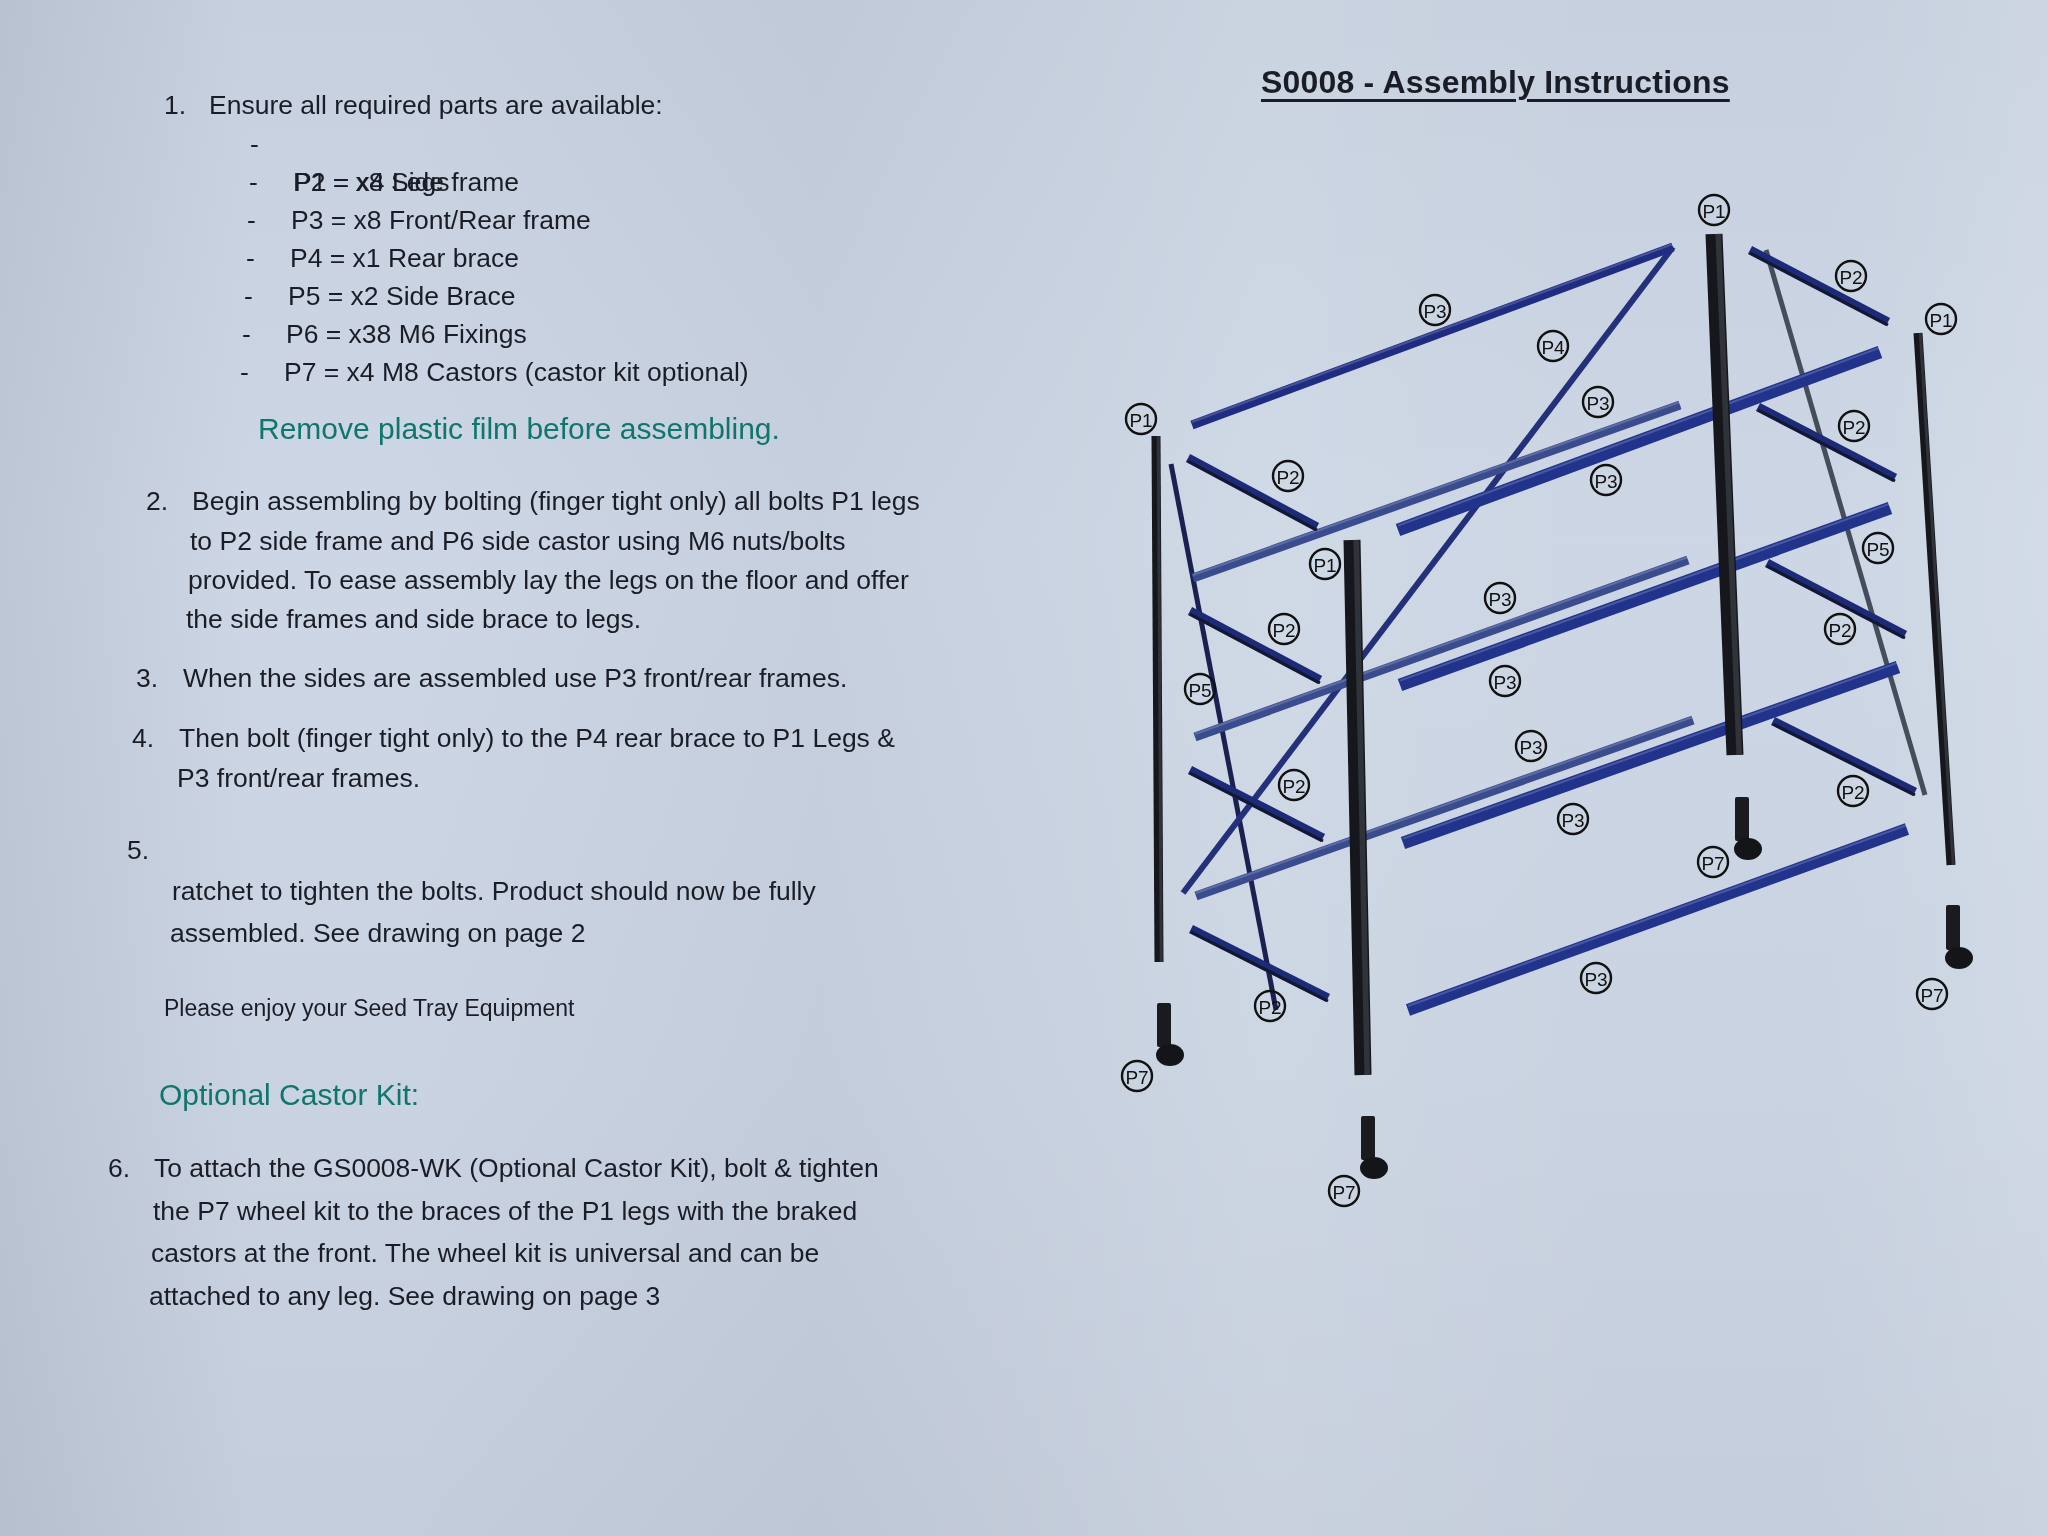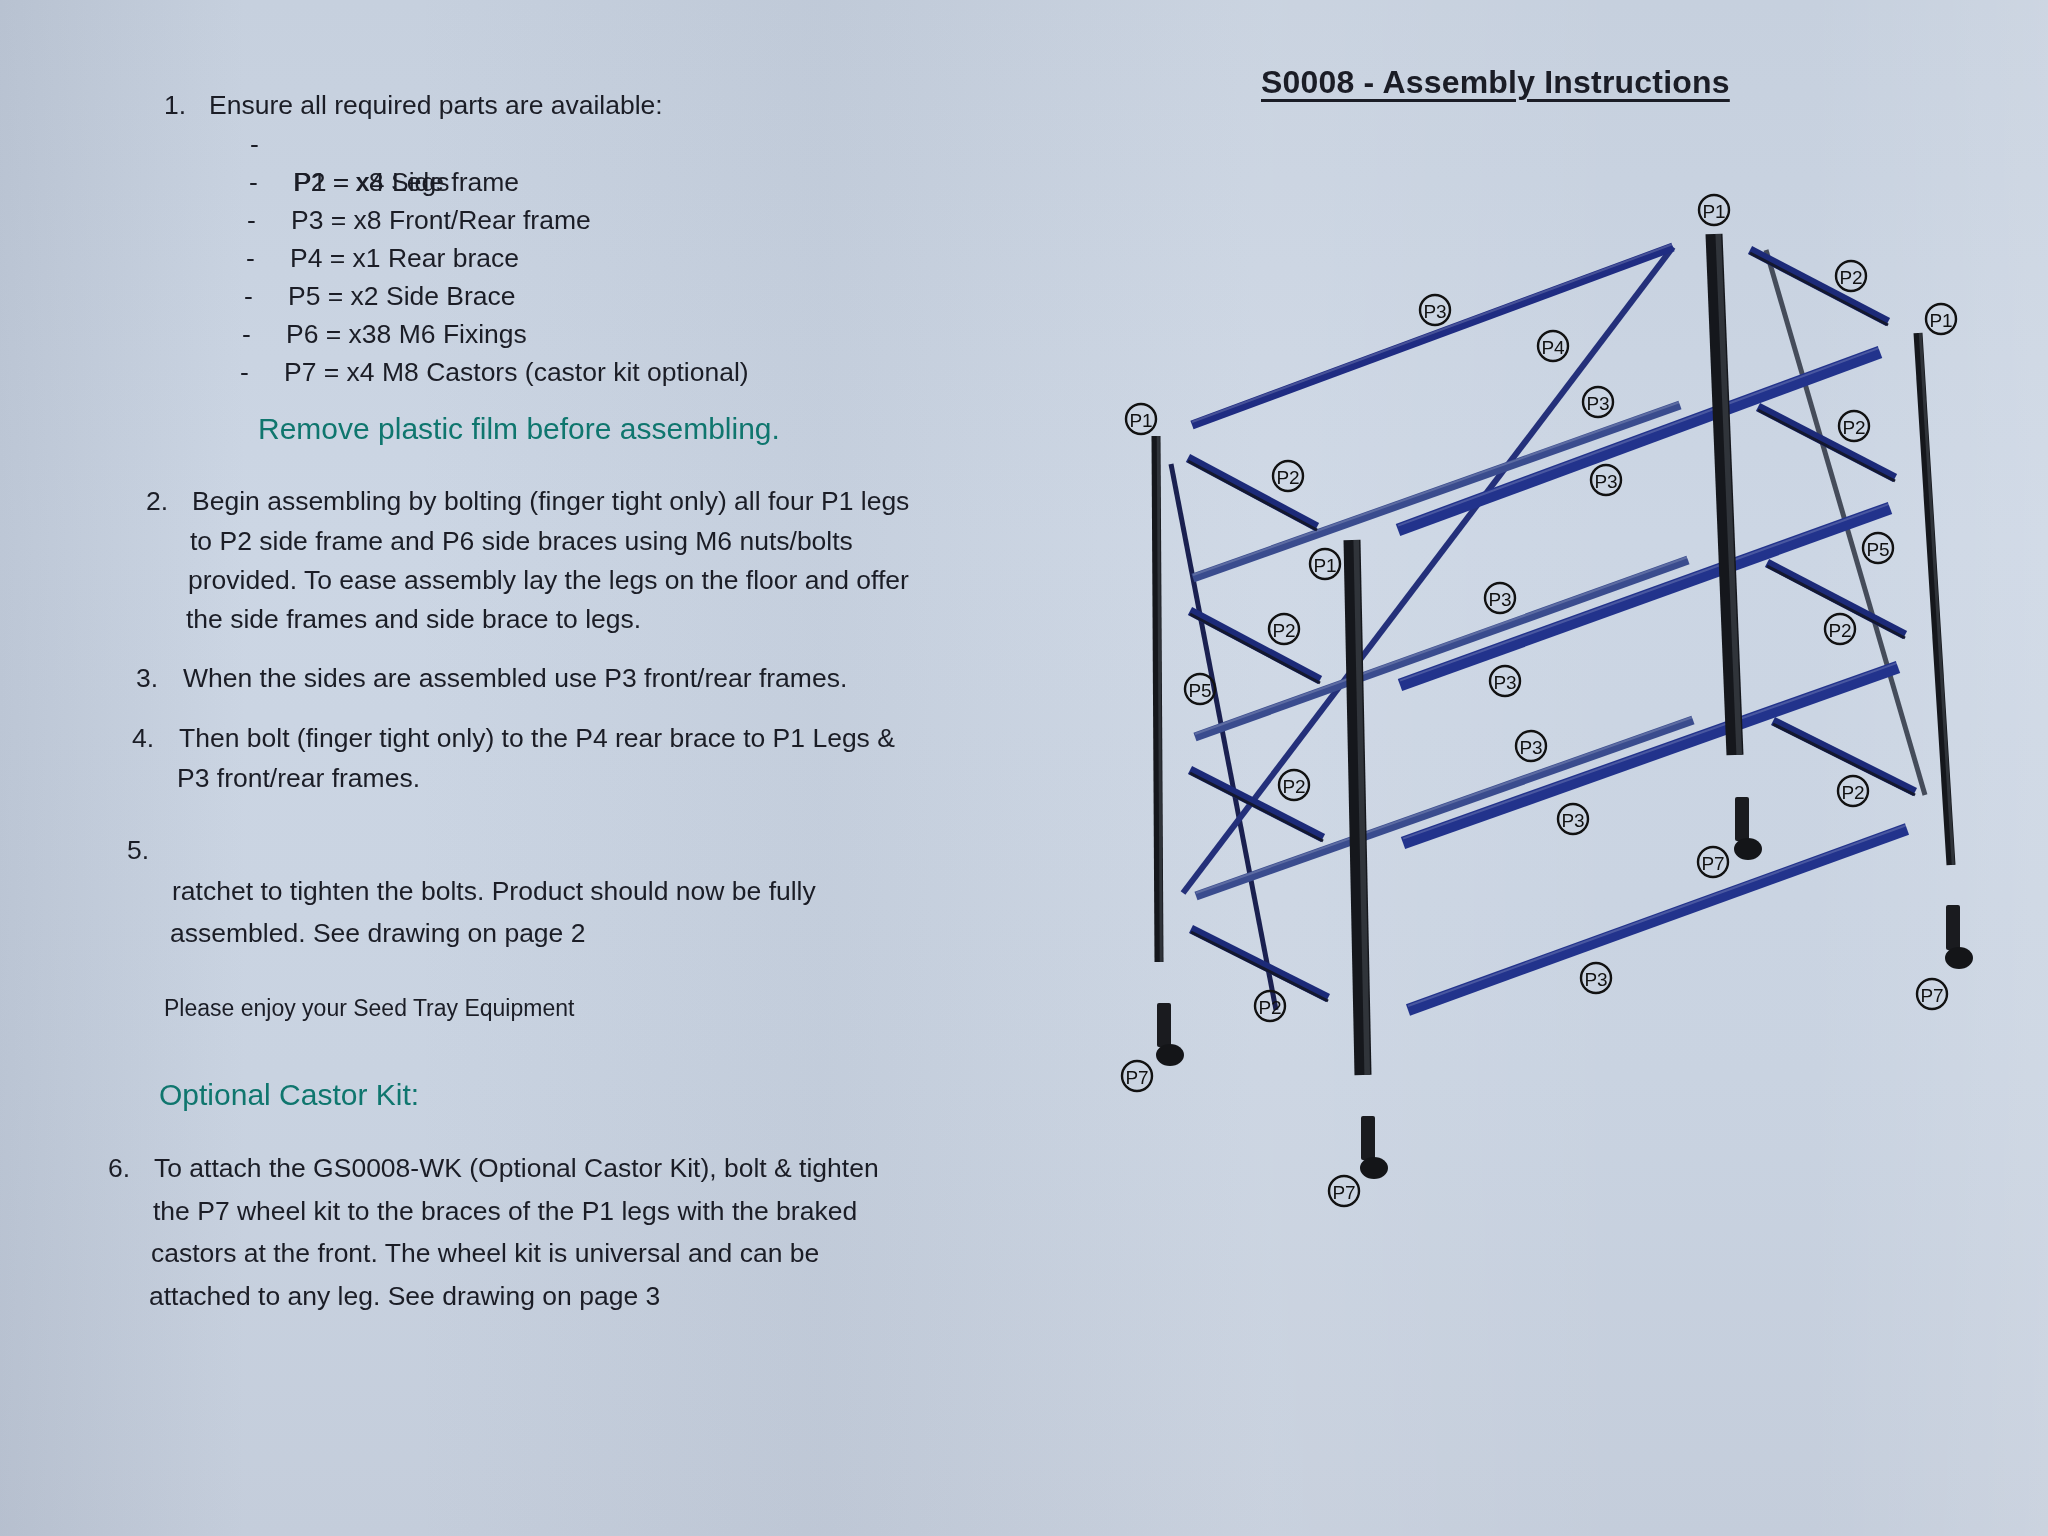--- a/index.html
+++ b/index.html
@@ -74,22 +74,22 @@
   <div class="part-item" style="left:0px;">
     <span class="dash">-</span>
     <span class="txt" style="left:44px;">P7 = x4 M8 Castors (castor kit optional)</span>
   </div>
 </div>
 
 <div class="warning red">Remove plastic film before assembling.</div>
 
 <div class="step" style="left:146px; top:481px; width:820px; height:160px;">
   <span class="num">2.</span>
-  <span class="body" style="left:46px; top:0;">Begin assembling by bolting (finger tight only) all four P1 legs</span>
-  <span class="body" style="left:44px; top:40px;">to P2 side frame and P6 side braces using M6 nuts/bolts</span>
+  <span class="body" style="left:46px; top:0;">Begin assembling by bolting (finger tight only) all bolts P1 legs</span>
+  <span class="body" style="left:44px; top:40px;">to P2 side frame and P6 side castor using M6 nuts/bolts</span>
   <span class="body" style="left:42px; top:79px;">provided. To ease assembly lay the legs on the floor and offer</span>
   <span class="body" style="left:40px; top:118px;">the side frames and side brace to legs.</span>
 </div>
 
 <div class="step" style="left:136px; top:658px; width:820px; height:40px;">
   <span class="num">3.</span>
   <span class="body" style="left:47px;">When the sides are assembled use P3 front/rear frames.</span>
 </div>
 
 <div class="step" style="left:132px; top:718px; width:820px; height:80px;">

